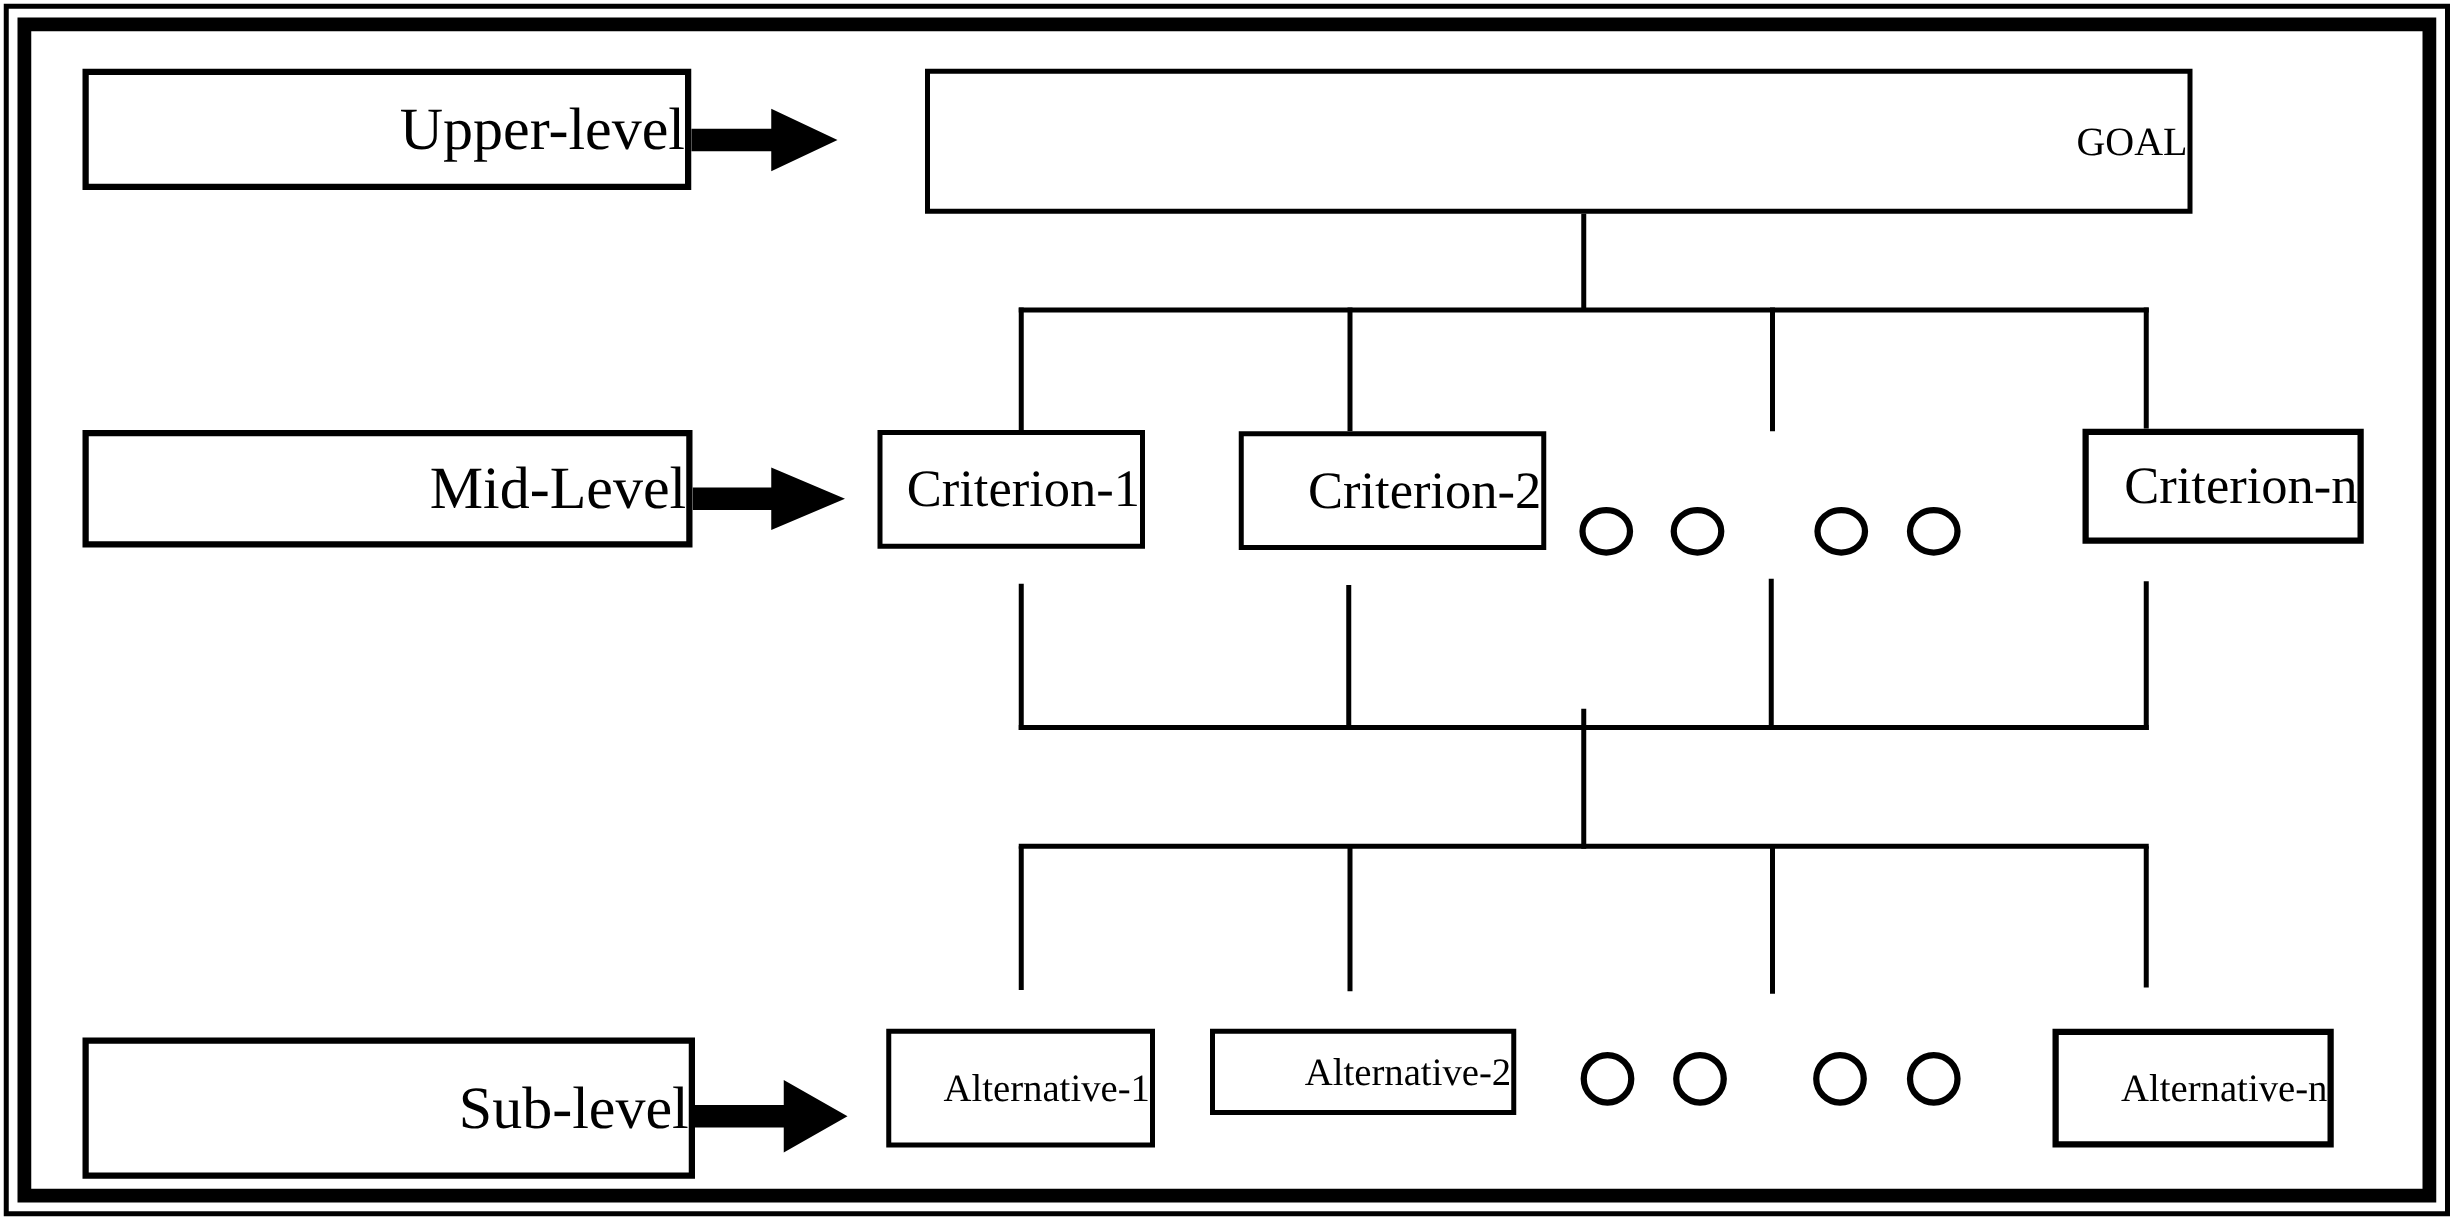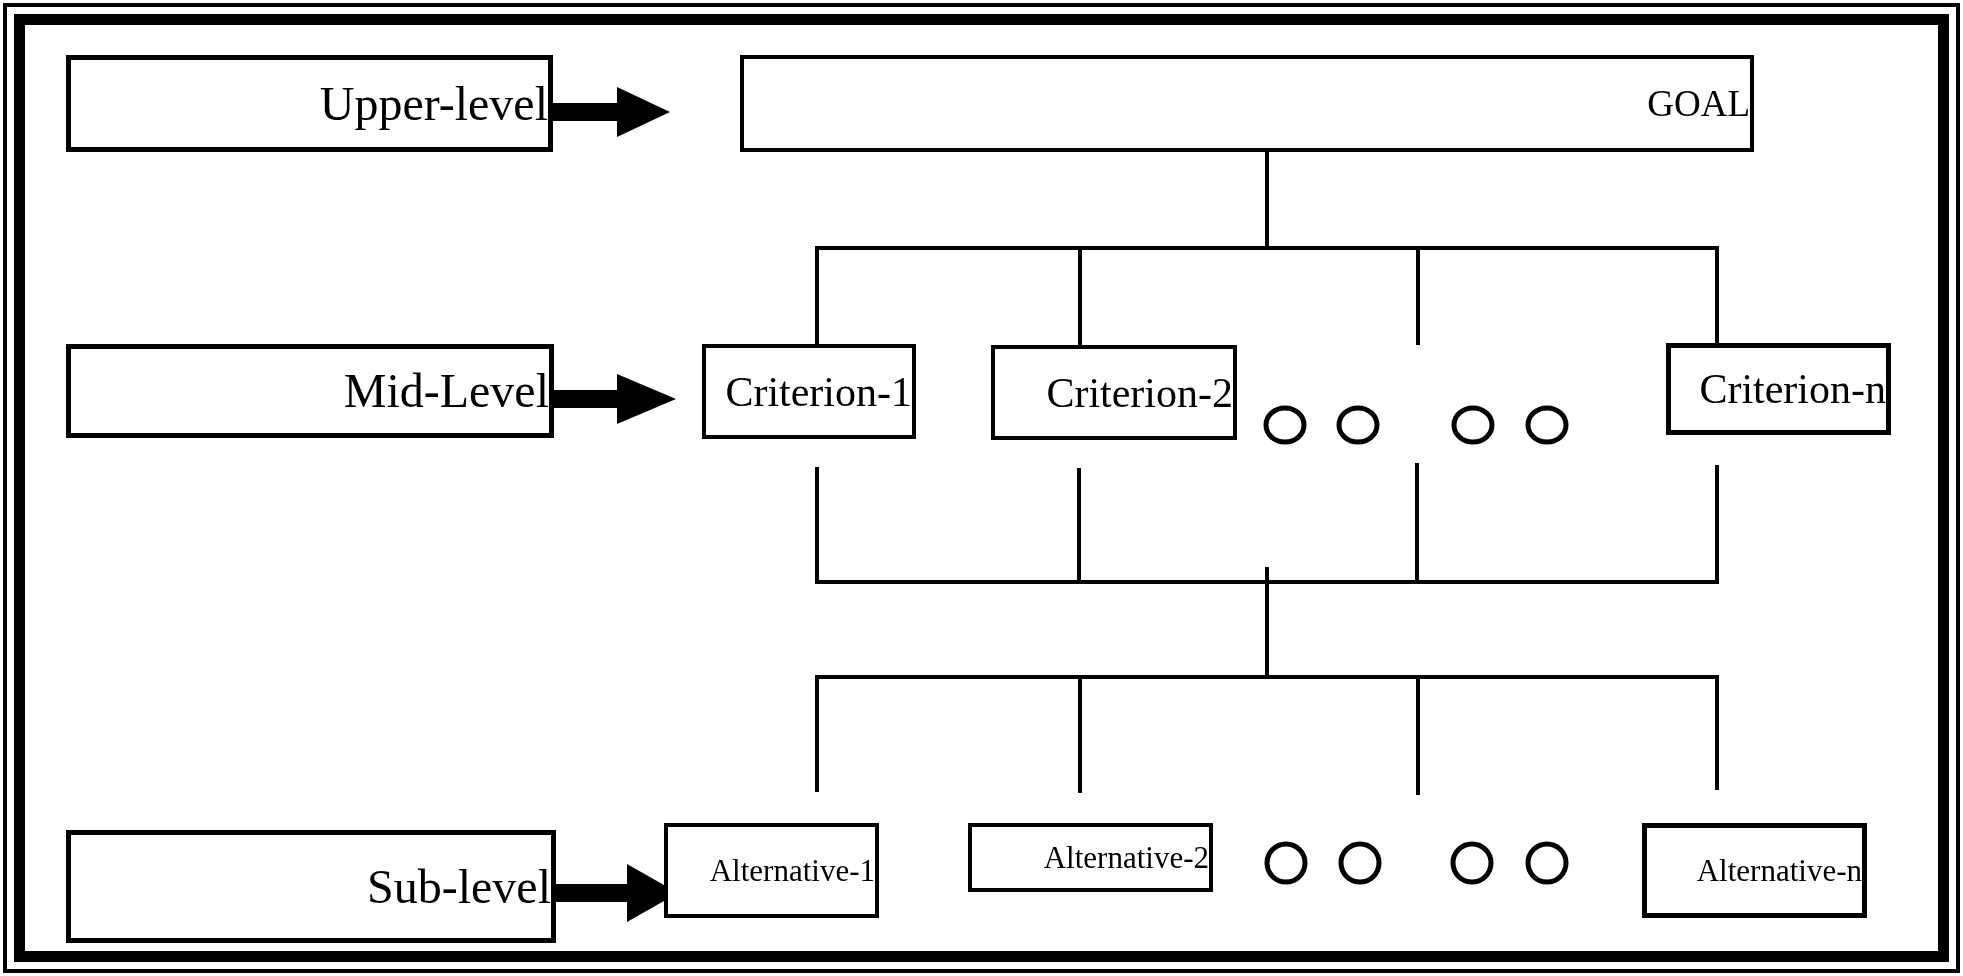--- a/index.html
+++ b/index.html
@@ -72,41 +72,41 @@
       <ellipse cx="1286" cy="863" rx="19" ry="19"></ellipse>
       <ellipse cx="1360" cy="863" rx="19" ry="19"></ellipse>
       <ellipse cx="1472" cy="863" rx="19" ry="19"></ellipse>
       <ellipse cx="1547" cy="863" rx="19" ry="19"></ellipse>
     </g>
   </svg>
 
   <div class="node label-box" style="left:66px;top:55px;width:487px;height:97px;">
     <span>Upper-level</span>
   </div>
-  <div class="node" style="left:740px;top:55px;width:1014px;height:97px;font-size:37px;">
+  <div class="node" style="left:740px;top:55px;width:1014px;height:116px;font-size:32px;">
     <span>GOAL</span>
   </div>
 
   <div class="node label-box" style="left:66px;top:344px;width:488px;height:94px;">
     <span>Mid-Level</span>
   </div>
   <div class="node size-md" style="left:678px;top:344px;width:214px;height:95px;">
     <span>Criterion-1</span>
   </div>
   <div class="node size-md" style="left:967px;top:345px;width:246px;height:95px;padding-left:40px;">
     <span>Criterion-2</span>
   </div>
   <div class="node size-md thick" style="left:1642px;top:343px;width:225px;height:92px;">
     <span>Criterion-n</span>
   </div>
 
   <div class="node label-box" style="left:66px;top:830px;width:490px;height:113px;">
     <span>Sub-level</span>
   </div>
-  <div class="node size-sm" style="left:664px;top:823px;width:215px;height:95px;">
+  <div class="node size-sm" style="left:709px;top:823px;width:215px;height:95px;">
     <span>Alternative-1</span>
   </div>
   <div class="node size-sm" style="left:968px;top:823px;width:245px;height:69px;">
     <span>Alternative-2</span>
   </div>
   <div class="node size-sm thick" style="left:1642px;top:823px;width:225px;height:95px;">
     <span>Alternative-n</span>
   </div>
 
 </div>

